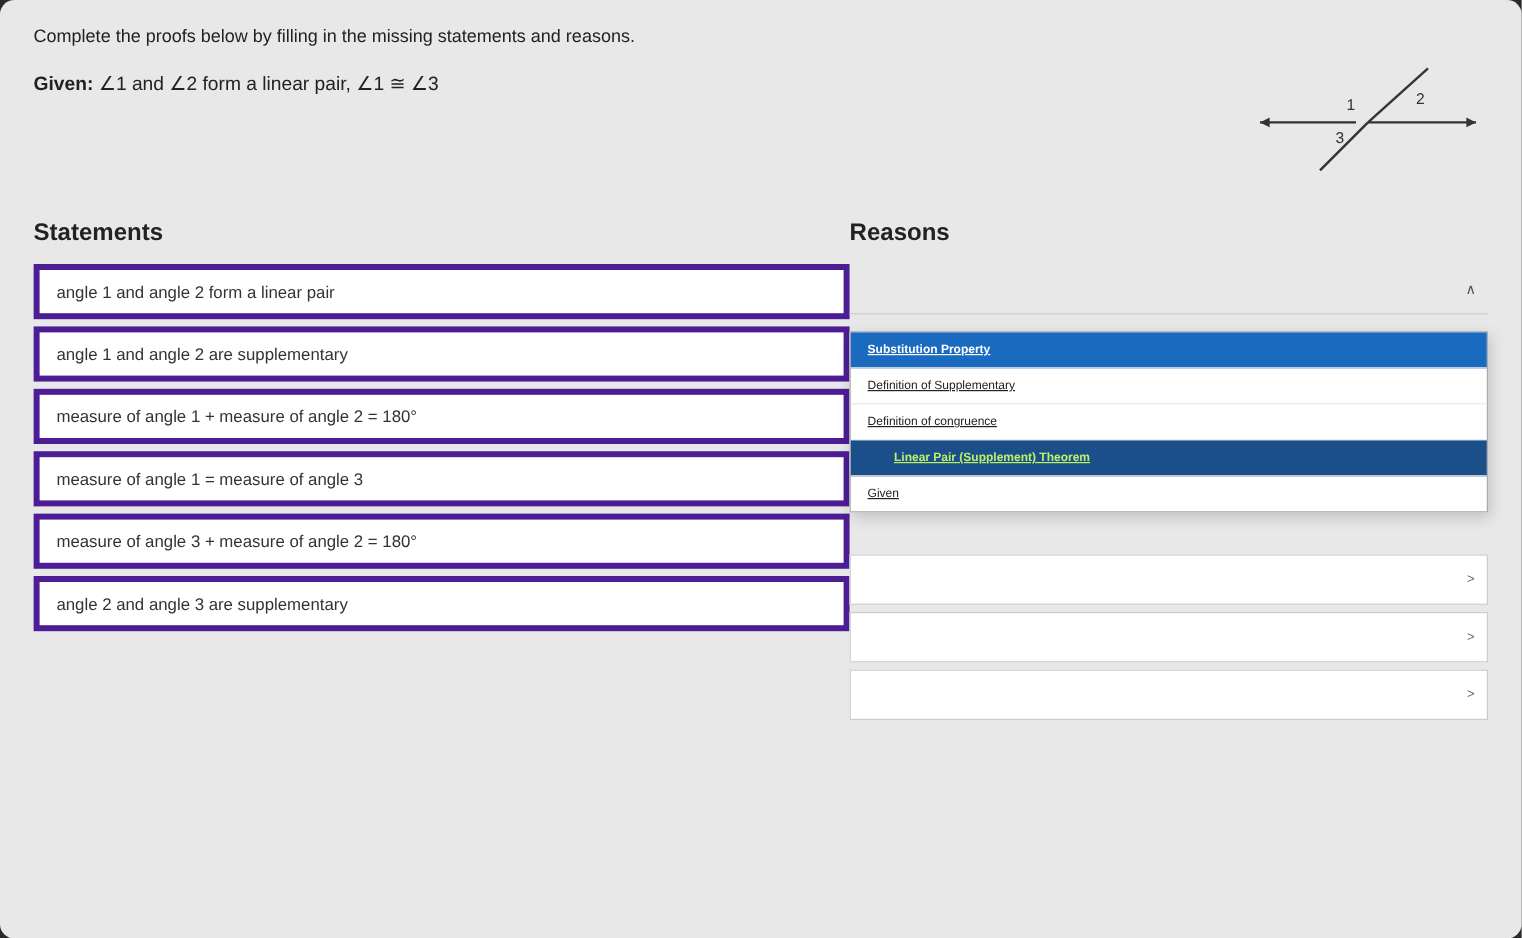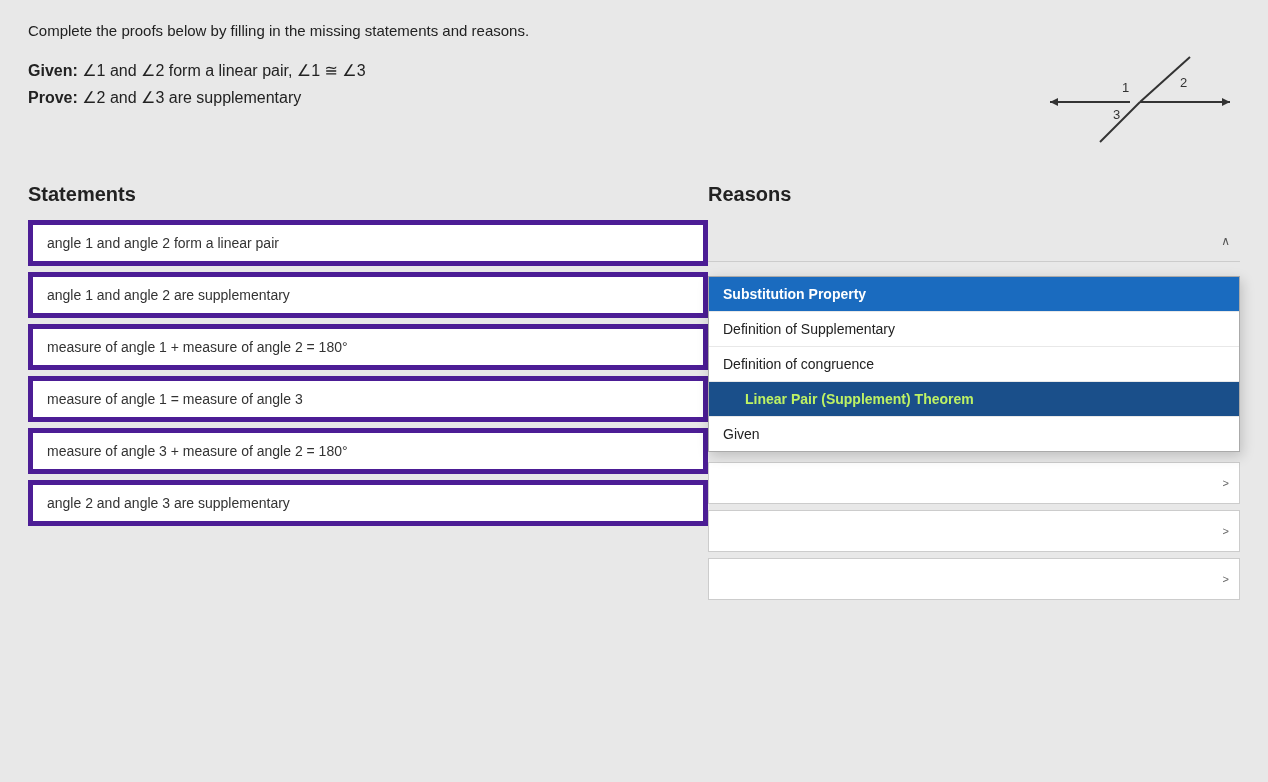--- a/index.html
+++ b/index.html
@@ -12,20 +12,21 @@
       align-items: flex-start;
       min-height: 782px;
     }
 
     .main-container {
       background: #e8e8e8;
       width: 1268px;
       min-height: 782px;
       padding: 18px 28px 20px 28px;
       position: relative;
+      border-radius: 12px;
     }
 
     .instruction {
       font-size: 15px;
       color: #222;
       margin-bottom: 18px;
       margin-top: 4px;
     }
 
     .given-prove {
@@ -113,24 +114,25 @@
       border-bottom: 1px solid #ccc;
     }
 
     .dropdown-chevron {
       font-size: 12px;
       color: #555;
     }
 
     .dropdown-item {
       padding: 9px 14px;
-      font-size: 14px;
+      font-size: 10px;
       cursor: pointer;
       color: #222;
       border-bottom: 1px solid #e8e8e8;
+      text-decoration: underline;
     }
 
     .dropdown-item.selected {
       background: #1a6bbf;
       color: white;
       font-weight: 600;
     }
 
     .dropdown-item.highlighted {
       background: #1a4f8a;
@@ -166,24 +168,20 @@
 <div class="main-container">
 
   <p class="instruction">Complete the proofs below by filling in the missing statements and reasons.</p>
 
   <div class="given-prove">
     <div class="given-prove-text">
       <p>
         <span class="label">Given:</span>
         <span>∠1 and ∠2 form a linear pair,  ∠1 ≅ ∠3</span>
       </p>
-      <p>
-        <span class="label">Prove:</span>
-        <span>∠2 and ∠3 are supplementary</span>
-      </p>
     </div>
 
     <div class="diagram-container">
       <svg width="200" height="110" viewBox="0 0 200 110">
 
         <line x1="90" y1="55" x2="10" y2="55" stroke="#333" stroke-width="2"></line>
         <polygon points="10,55 18,51 18,59" fill="#333"></polygon>
 
         <line x1="100" y1="55" x2="190" y2="55" stroke="#333" stroke-width="2"></line>
         <polygon points="190,55 182,51 182,59" fill="#333"></polygon>

